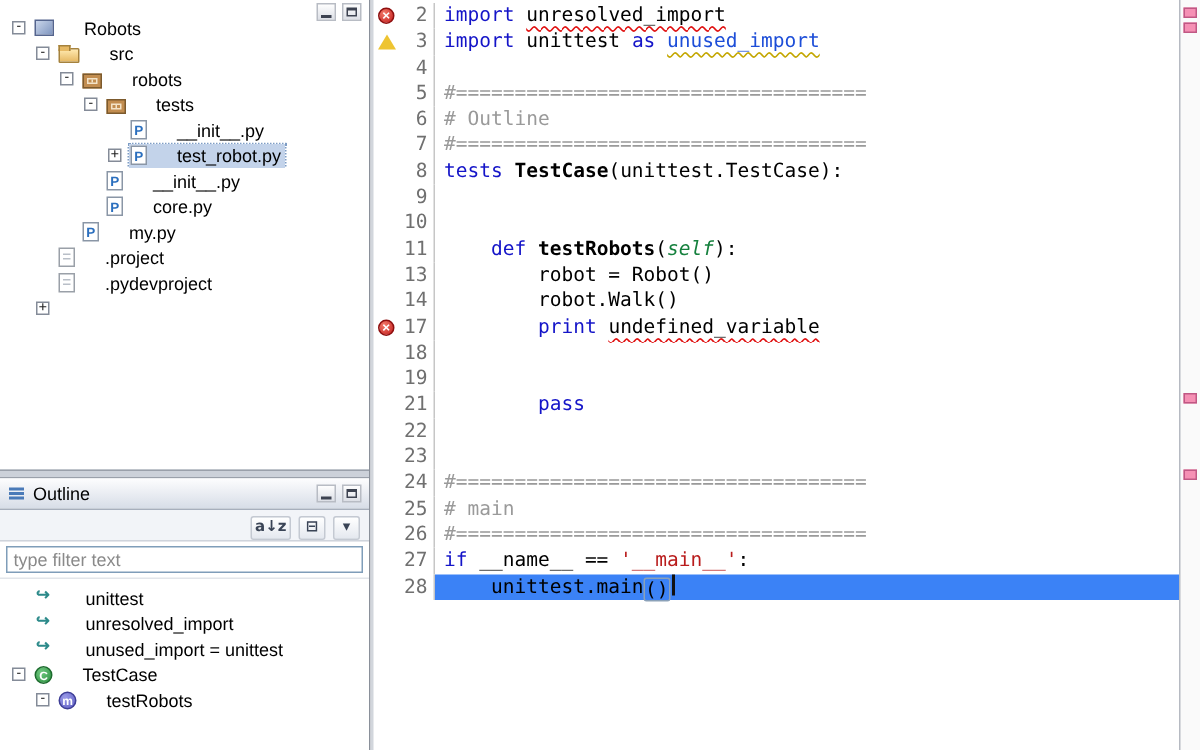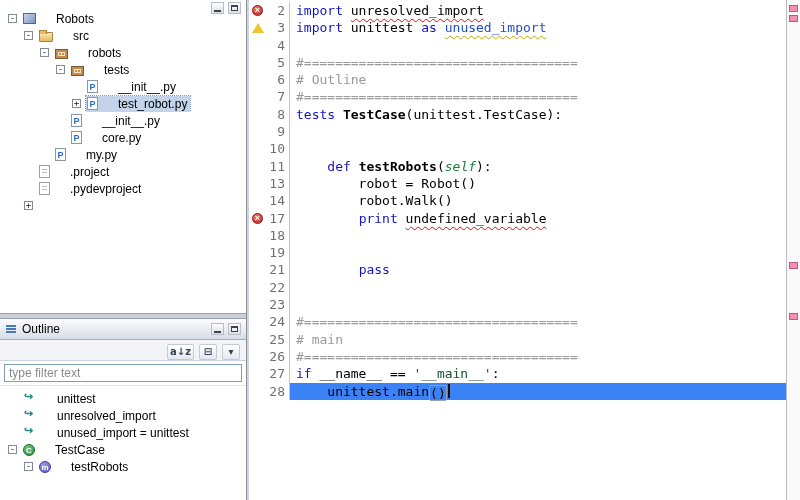--- a/index.html
+++ b/index.html
@@ -89,21 +89,21 @@
   .code-row{display:flex;height:17.3px;line-height:17.3px;white-space:pre}
   .gutter-icon{flex:none;width:16px;position:relative}
   .lnum{flex:none;width:24px;text-align:right;padding-right:4px;color:#707070;
     border-right:1px solid #c6c6c6}
   .ltext{flex:1;padding-left:6px}
   .code-row.current .ltext{background:#3b82f6}
   .tk-kw{color:#1414c8}
   .tk-pl{color:#000}
   .tk-def{color:#000;font-weight:bold}
   .tk-self{color:#15803d;font-style:italic}
-  .tk-str{color:#14532d}
+  .tk-str{color:#b91c1c}
   .tk-com{color:#9a9a9a}
   .tk-err{color:#000;text-decoration:underline wavy #e01010 1px;text-underline-offset:3px;text-decoration-skip-ink:none}
   .tk-warn{color:#1d4ed8;text-decoration:underline wavy #c3a600 1px;text-underline-offset:3px;text-decoration-skip-ink:none}
   .tk-box{display:inline-block;border:1px solid #8ba1b8;border-radius:2px;height:16px;line-height:15px;vertical-align:-2px}
   .caret{display:inline-block;width:2px;height:14px;background:#111;vertical-align:-2px;margin-left:1px}
   .marker{position:absolute;left:2px;top:3px}
   .marker.error{width:11px;height:11px;border-radius:50%;
     background:radial-gradient(circle at 35% 30%,#f27a6a,#c21c1c);border:1px solid #8e0f0f}
   .marker.error::after{content:"×";position:absolute;left:0;right:0;top:-1px;text-align:center;
     color:#fff;font:bold 9px/11px "Liberation Sans",sans-serif}

